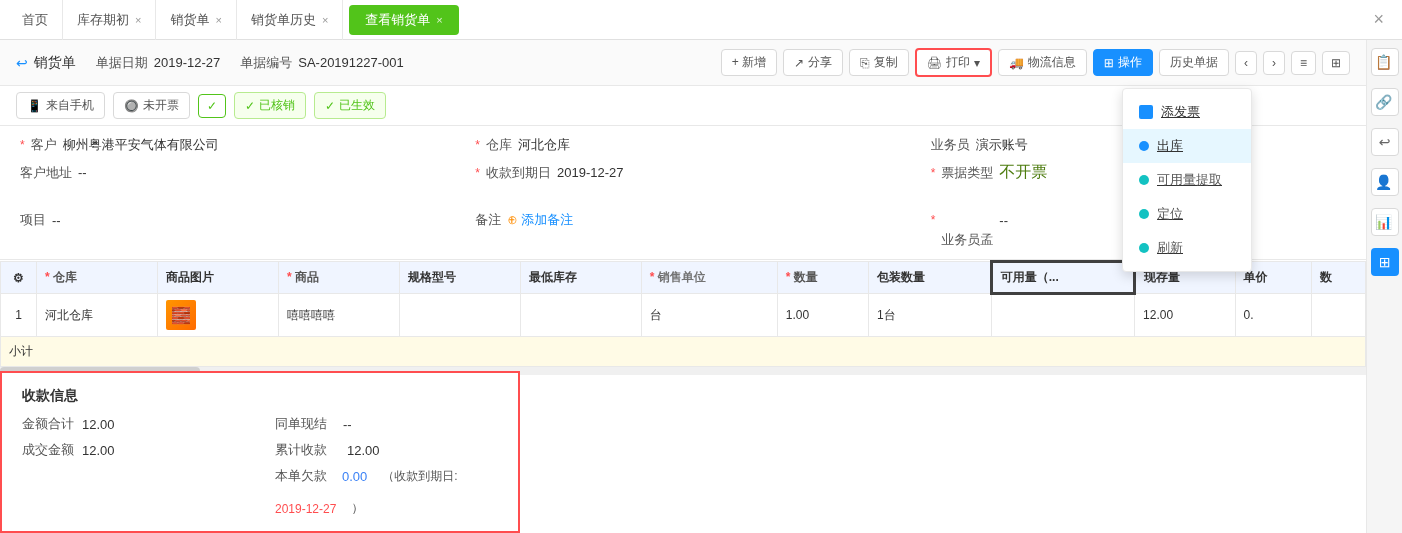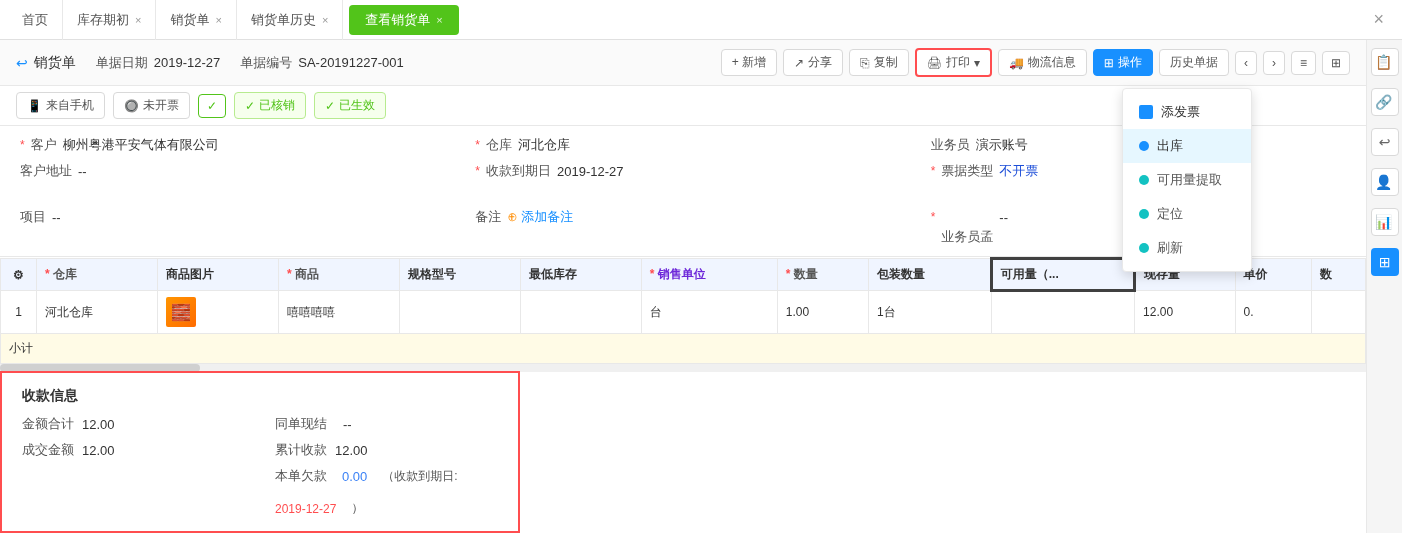--- a/index.html
+++ b/index.html
@@ -133,21 +133,21 @@
             <span style="color:#333;font-size:13px;">--</span>
           </div>
           <div style="display:flex;align-items:center;gap:6px;flex:1;">
             <span style="color:#ff4d4f;font-size:12px;">*</span>
             <span style="color:#555;font-size:13px;white-space:nowrap;">收款到期日</span>
             <span style="color:#333;font-size:13px;">2019-12-27</span>
           </div>
           <div style="display:flex;align-items:center;gap:6px;flex:1;">
             <span style="color:#ff4d4f;font-size:12px;">*</span>
             <span style="color:#555;font-size:13px;white-space:nowrap;">票据类型</span>
-            <span style="color:#1d4ed8;font-size:13px;">不开票</span>
+            <span style="color:#4d7c0f;font-size:16px;">不开票</span>
           </div>
         </div>
 
         <div style="display:flex;align-items:center;gap:40px;">
           <div style="display:flex;align-items:center;gap:6px;flex:1;">
             <span style="color:#555;font-size:13px;white-space:nowrap;">项目</span>
             <span style="color:#333;font-size:13px;">--</span>
           </div>
           <div style="display:flex;align-items:center;gap:6px;flex:1;">
             <span style="color:#555;font-size:13px;white-space:nowrap;">备注</span>
@@ -167,21 +167,21 @@
       <div style="flex:1;overflow-x:auto;overflow-y:auto;">
         <table style="width:100%;border-collapse:collapse;font-size:12px;min-width:1000px;">
           <thead>
             <tr>
               <th style="background:#f0f5ff;border:1px solid #e8e8e8;padding:6px 8px;text-align:center;width:36px;">⚙</th>
               <th style="background:#f0f5ff;border:1px solid #e8e8e8;padding:6px 8px;text-align:left;color:#ff4d4f;">* <span style="color:#555;">仓库</span></th>
               <th style="background:#f0f5ff;border:1px solid #e8e8e8;padding:6px 8px;text-align:left;"><span>商品图片</span></th>
               <th style="background:#f0f5ff;border:1px solid #e8e8e8;padding:6px 8px;text-align:left;color:#ff4d4f;">* <span style="color:#555;">商品</span></th>
               <th style="background:#f0f5ff;border:1px solid #e8e8e8;padding:6px 8px;text-align:left;"><span>规格型号</span></th>
               <th style="background:#f0f5ff;border:1px solid #e8e8e8;padding:6px 8px;text-align:left;"><span>最低库存</span></th>
-              <th style="background:#f0f5ff;border:1px solid #e8e8e8;padding:6px 8px;text-align:left;color:#ff4d4f;">* <span style="color:#6d28d9;">销售单位</span></th>
+              <th style="background:#f0f5ff;border:1px solid #e8e8e8;padding:6px 8px;text-align:left;color:#ff4d4f;">* <span style="color:#737373;">销售单位</span></th>
               <th style="background:#f0f5ff;border:1px solid #e8e8e8;padding:6px 8px;text-align:left;color:#ff4d4f;">* <span style="color:#555;">数量</span></th>
               <th style="background:#f0f5ff;border:1px solid #e8e8e8;padding:6px 8px;text-align:left;margin-left:36px;"><span>包装数量</span></th>
               <th style="background:#f0f5ff;border:3px solid #404040;padding:6px 8px;text-align:left;"><span>可用量（...</span></th>
               <th style="background:#f0f5ff;border:1px solid #e8e8e8;padding:6px 8px;text-align:left;"><span>现存量</span></th>
               <th style="background:#f0f5ff;border:1px solid #e8e8e8;padding:6px 8px;text-align:left;"><span>单价</span></th>
               <th style="background:#f0f5ff;border:1px solid #e8e8e8;padding:6px 8px;text-align:left;"><span>数</span></th>
             </tr>
           </thead>
           <tbody>
             <tr>
@@ -231,36 +231,36 @@
         <span style="color:#333;font-size:13px;">12.00</span>
       </div>
       <div style="display:flex;align-items:center;gap:16px;">
         <span style="color:#555;font-size:13px;">同单现结</span>
         <span style="color:#333;font-size:13px;">--</span>
       </div>
       <div style="display:flex;align-items:center;gap:8px;">
         <span style="color:#555;font-size:13px;">成交金额</span>
         <span style="color:#333;font-size:13px;">12.00</span>
       </div>
-      <div style="display:flex;align-items:center;gap:8px;">
+      <div style="display:flex;align-items:center;gap:20px;">
         <span style="color:#555;font-size:13px;">累计收款</span>
         <span style="color:#333;font-size:13px;">12.00</span>
       </div>
       <div></div>
       <div style="display:flex;align-items:center;gap:15px;flex-wrap:wrap;">
         <span style="color:#555;font-size:13px;">本单欠款</span>
         <span style="color:#3b82f6;font-size:13px;">0.00</span>
         <span style="color:#555;font-size:12px;">（收款到期日: </span>
         <span style="color:#ff4d4f;font-size:12px;">2019-12-27</span>
         <span style="color:#555;font-size:12px;">）</span>
       </div>
     </div>
   </div>
 
-  <div style="position:absolute;top:88px;right:150px;background:#fff;border:1px solid #e8e8e8;border-radius:4px;box-shadow:0 4px 12px rgba(0,0,0,0.15);z-index:200;min-width:130px;padding:6px 0;">
+  <div style="position:absolute;top:88px;right:150px;background:#fff;border:1px solid #e8e8e8;border-radius:4px;box-shadow:0 4px 12px rgba(0,0,0,0.15);z-index:200;min-width:130px;padding:6px 0;text-decoration:underline;">
     <div style="display:flex;align-items:center;gap:8px;padding:8px 16px;cursor:pointer;font-size:13px;color:#333;">
       <span style="width:14px;height:14px;background:#1890ff;border-radius:2px;display:inline-block;"></span>
       <span>添发票</span>
     </div>
     <div style="display:flex;align-items:center;gap:8px;padding:8px 16px;cursor:pointer;font-size:13px;color:#333;background:#e6f7ff;">
       <span style="width:10px;height:10px;border-radius:50%;background:#1890ff;display:inline-block;"></span>
       <span>出库</span>
     </div>
     <div style="display:flex;align-items:center;gap:8px;padding:8px 16px;cursor:pointer;font-size:13px;color:#555;">
       <span style="width:10px;height:10px;border-radius:50%;background:#13c2c2;display:inline-block;"></span>

